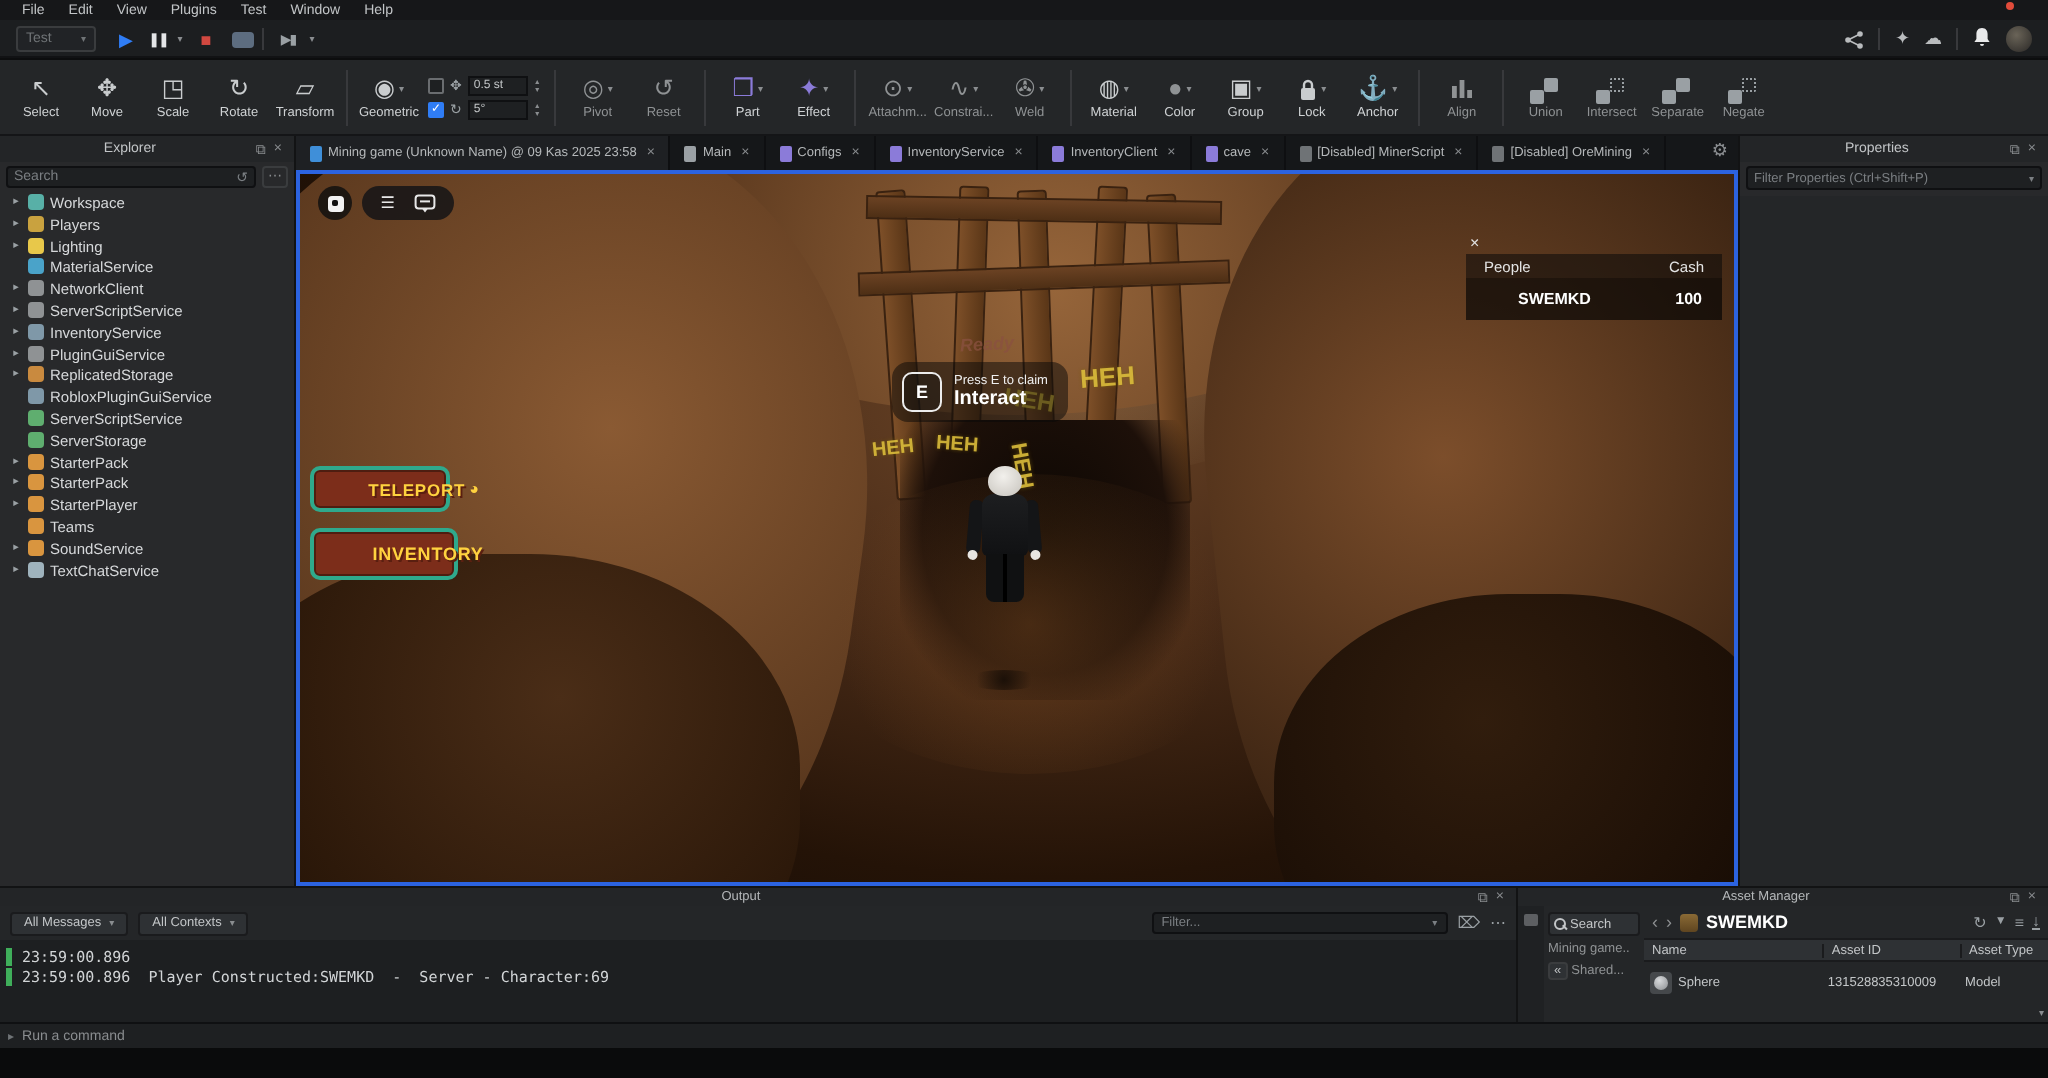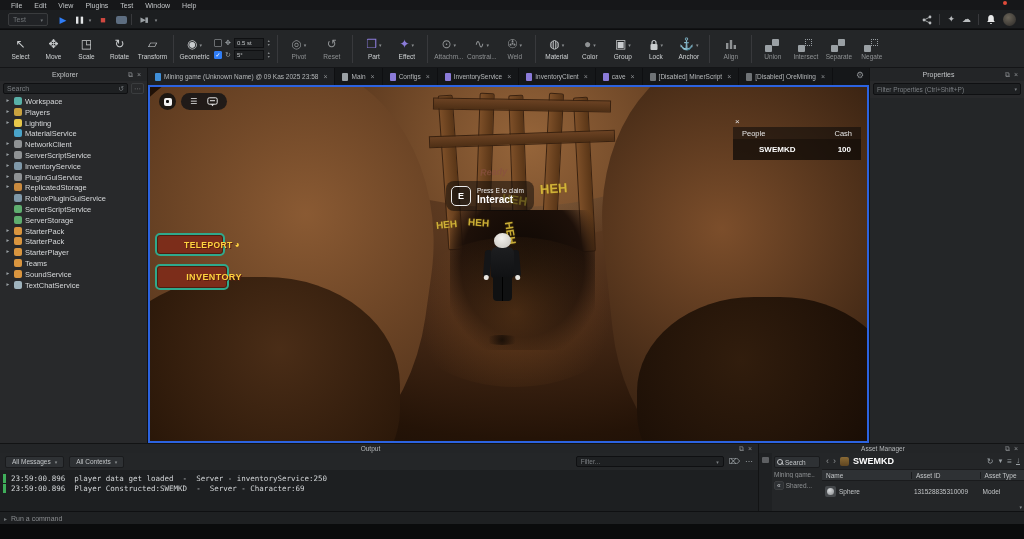--- a/index.html
+++ b/index.html
@@ -745,21 +745,20 @@
         <span>Filter...</span>
         <span style="font-size:5px;">▾</span>
       </div>
       <span class="obroom">⌦</span>
       <span class="odots">⋯</span>
     </div>
     <div class="olog">
       <div class="oline">
         <span>23:59:00.896</span>
           <span>  </span>
-          <span>player data get loaded  -  Server - inventoryService:250</span>
       </div>
       <div class="oline">
         <span>23:59:00.896</span>
           <span>  </span>
           <span>Player Constructed:SWEMKD  -  Server - Character:69</span>
       </div>
     </div>
   </div>
 
   <div class="assets">

